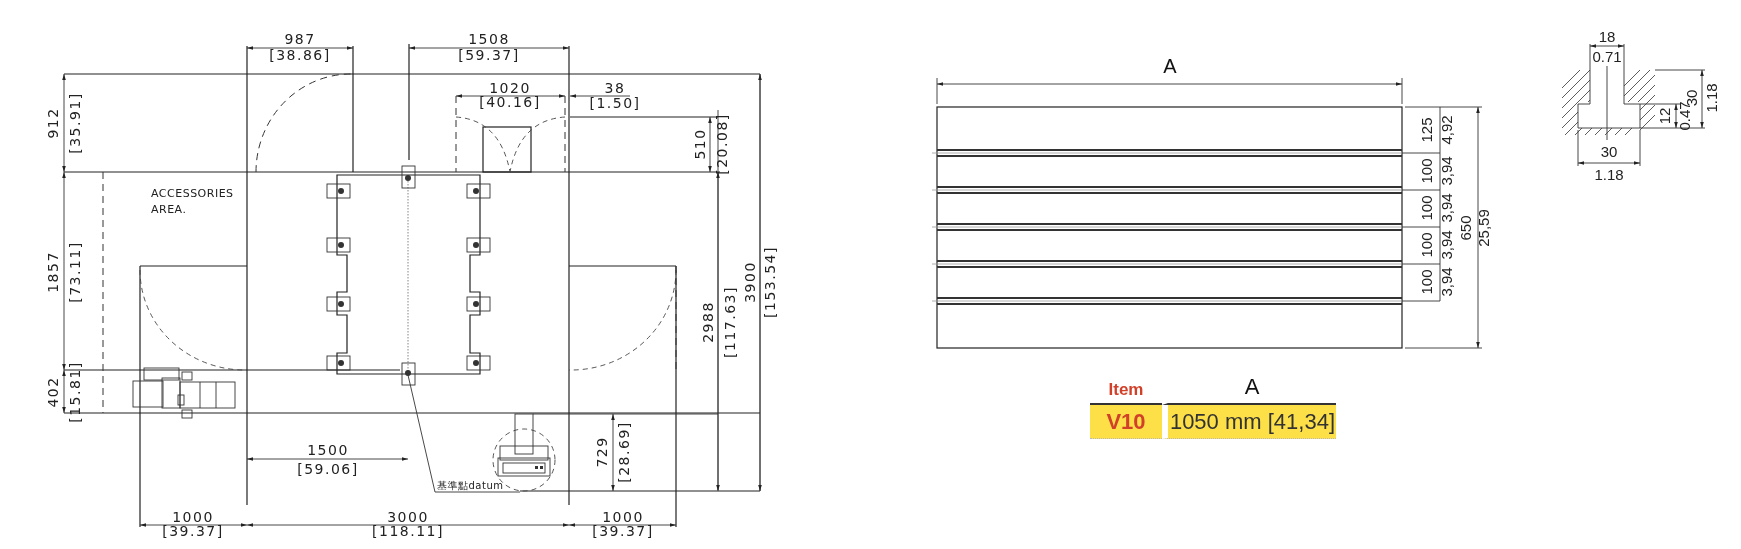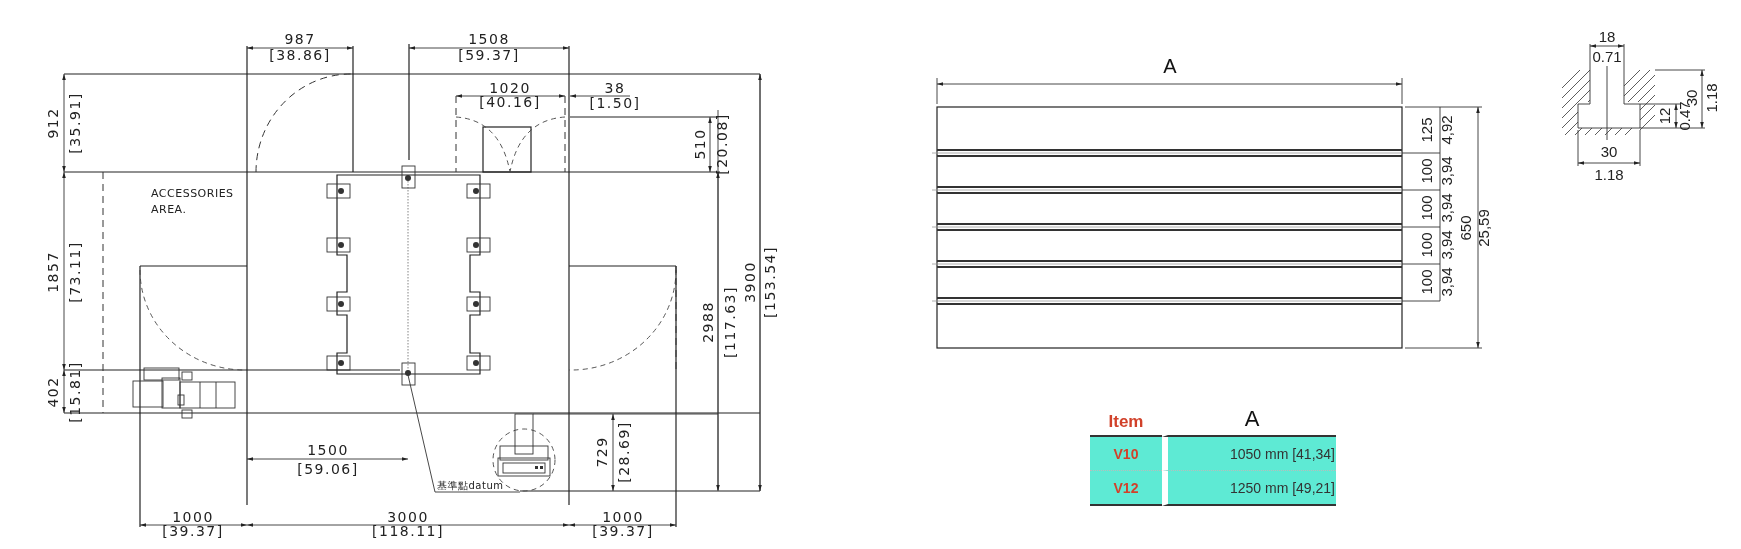--- a/index.html
+++ b/index.html
@@ -12,25 +12,25 @@
     .dot { stroke: #666; stroke-width: 0.8; fill: none; stroke-dasharray: 1.5 1.5; }
     .dim { font-family: "DejaVu Sans", sans-serif; font-size: 14px; fill: #222; letter-spacing: 1.5px; }
     .dimsm { font-family: "Liberation Sans", sans-serif; font-size: 15px; fill: #222; }
     .lbl { font-family: "DejaVu Sans", sans-serif; font-size: 11px; fill: #222; letter-spacing: 0.5px; }
     .bigA { font-family: "Liberation Sans", sans-serif; font-size: 20px; fill: #111; }
     .slot { stroke: #333; stroke-width: 2.2; }
     .slotin { stroke: #999; stroke-width: 0.8; }
     .hatch { stroke: #333; stroke-width: 0.8; }
 
     
-    .spec-table { position: absolute; left: 1090px; top: 374px; border-collapse: separate; border-spacing: 0; font-family: "Liberation Sans", sans-serif; margin-top: 32px; }
+    .spec-table { position: absolute; left: 1090px; top: 374px; border-collapse: separate; border-spacing: 0; font-family: "Liberation Sans", sans-serif; }
     .spec-table th { font-weight: normal; padding: 0 0 3px 0; border-bottom: 2px solid #333; height: 26px; vertical-align: bottom; }
     .spec-table th.c-item { color: #d1412a; font-weight: bold; font-size: 17px; width: 72px; text-align: center; }
     .spec-table th.c-a { font-size: 22px; color: #111; width: 168px; text-align: center; }
-    .spec-table td { background: #5eead4; height: 31px; border-bottom: 1px dotted #bbb; font-size: 14px; }
+    .spec-table td { background: #fde047; height: 31px; border-bottom: 1px dotted #bbb; font-size: 22px; }
     .spec-table td.v { color: #d1412a; font-weight: bold; text-align: center; }
     .spec-table td.val { color: #333; text-align: right; border-left: 6px solid #fff; }
     .spec-table tr.last td { border-bottom: 2px solid #333; }
     .gap { border-left: 6px solid #fff; }
   </style>
 </head>
 <body>
 
 <svg width="1741" height="549" viewBox="0 0 1741 549">
   <defs>
@@ -291,18 +291,14 @@
     <tr>
       <th class="c-item">Item</th>
       <th class="c-a gap">A</th>
     </tr>
   </thead>
   <tbody>
     <tr>
       <td class="v">V10</td>
       <td class="val">1050 mm [41,34]</td>
     </tr>
-    <tr class="last">
-      <td class="v">V12</td>
-      <td class="val">1250 mm [49,21]</td>
-    </tr>
   </tbody>
 </table>
 
 </body></html>

